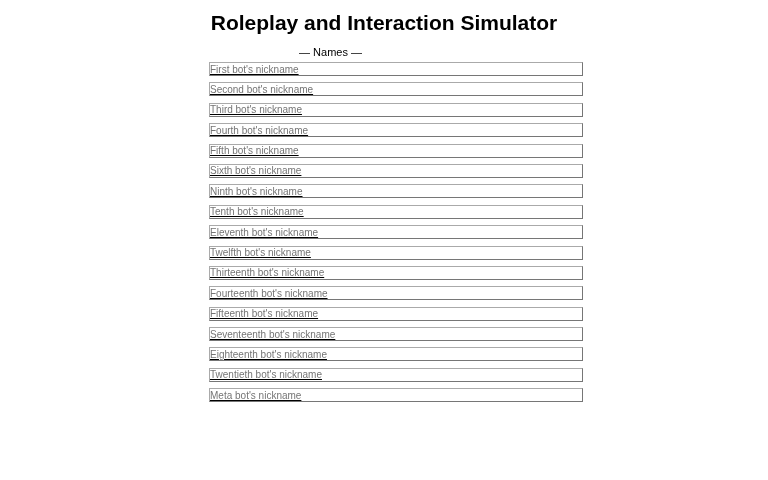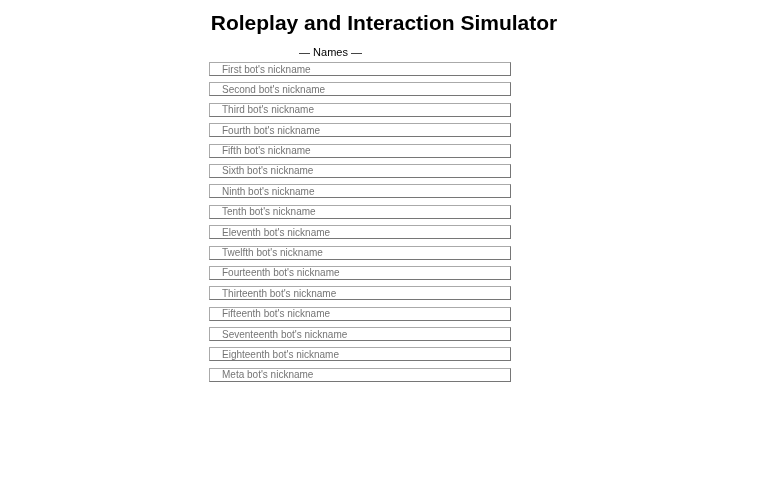--- a/index.html
+++ b/index.html
@@ -1,39 +1,40 @@
 <!DOCTYPE html>
 <html><head>
 <meta charset="utf-8">
 <style>
   html, body { margin:0; padding:0; background:#ffffff; }
   body { width:768px; height:480px; overflow:hidden; font-family:"Liberation Sans", sans-serif; color:#000; }
   h1 { margin:0; position:absolute; top:11px; left:0; width:768px; text-align:center; font-size:21px; font-weight:bold; }
   .legend { position:absolute; top:46px; left:0; width:661px; text-align:center; font-size:11px; }
   .fields { position:absolute; top:62px; left:209px; width:351px; }
-  .field { display:block; box-sizing:border-box; width:302px; height:14px; margin:0 0 6.4px 0; padding:0 12px;
+  .field { display:block; box-sizing:border-box; width:374px; height:14px; margin:0 0 6.4px 0; padding:0 0;
     border:1px solid #767676; border-left-color:#aaa; border-top-color:#aaa; background:#fff;
-    font-family:"Liberation Sans", sans-serif; font-size:10px; color:#000; outline:none; }
+    font-family:"Liberation Sans", sans-serif; font-size:10px; color:#000; outline:none;text-decoration:underline; }
   .field::placeholder { color:#757575; }
 </style>
 </head>
 <body>
 
 <h1>Roleplay and Interaction Simulator</h1>
 <div class="legend">— Names —</div>
 <div class="fields">
   <input class="field" placeholder="First bot's nickname" style="">
   <input class="field" placeholder="Second bot's nickname" style="">
   <input class="field" placeholder="Third bot's nickname" style="">
   <input class="field" placeholder="Fourth bot's nickname" style="">
   <input class="field" placeholder="Fifth bot's nickname" style="">
   <input class="field" placeholder="Sixth bot's nickname" style="">
   <input class="field" placeholder="Ninth bot's nickname" style="">
   <input class="field" placeholder="Tenth bot's nickname" style="">
   <input class="field" placeholder="Eleventh bot's nickname" style="">
   <input class="field" placeholder="Twelfth bot's nickname" style="">
+  <input class="field" placeholder="Thirteenth bot's nickname" style="">
   <input class="field" placeholder="Fourteenth bot's nickname" style="">
-  <input class="field" placeholder="Thirteenth bot's nickname" style="">
   <input class="field" placeholder="Fifteenth bot's nickname" style="">
   <input class="field" placeholder="Seventeenth bot's nickname" style="">
   <input class="field" placeholder="Eighteenth bot's nickname" style="">
+  <input class="field" placeholder="Twentieth bot's nickname" style="">
   <input class="field" placeholder="Meta bot's nickname" style="">
 </div>
 
 </body></html>

